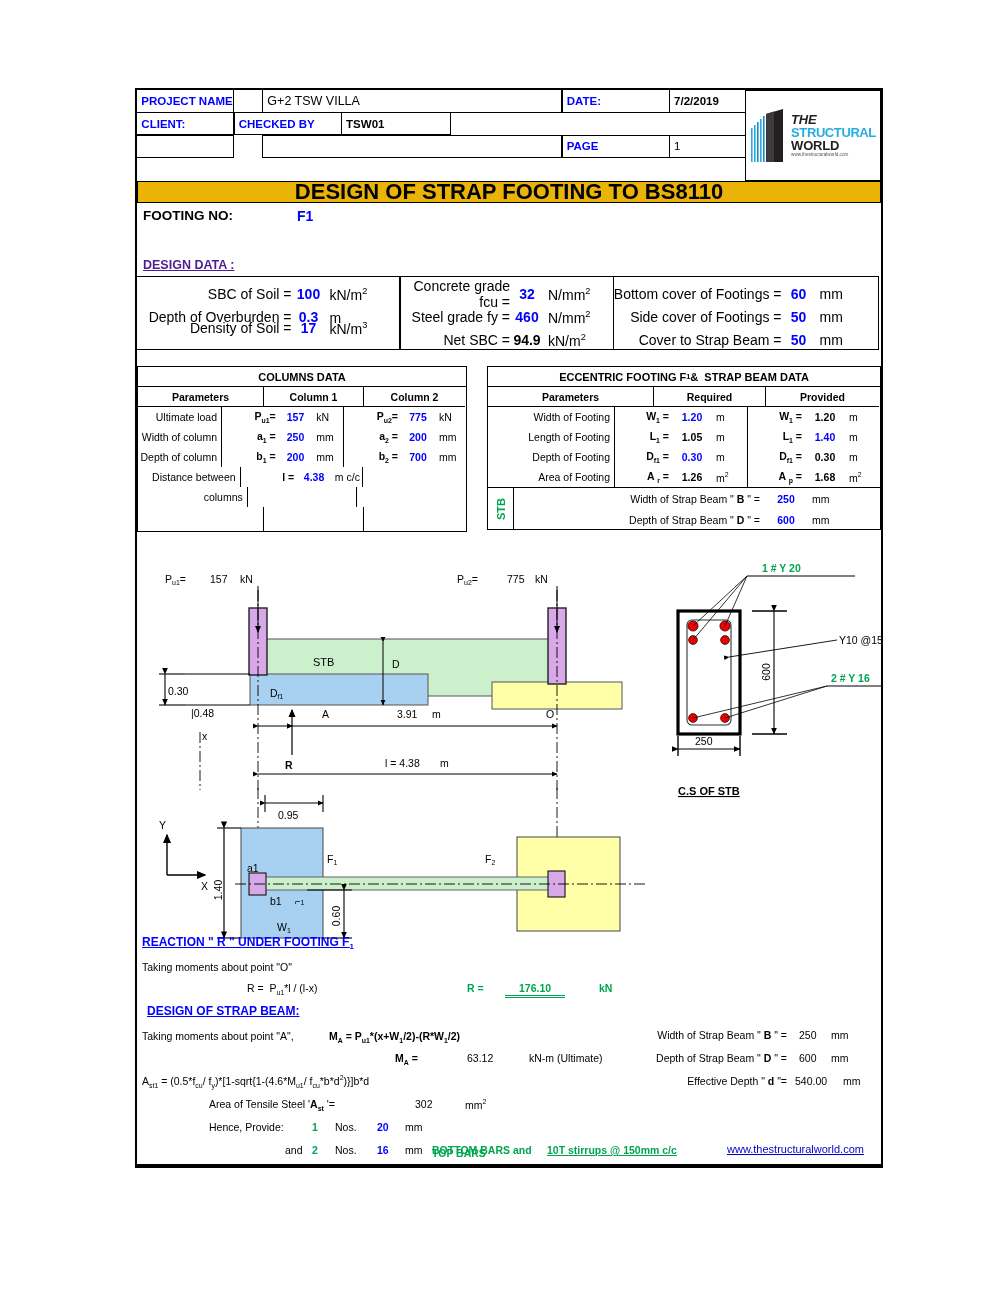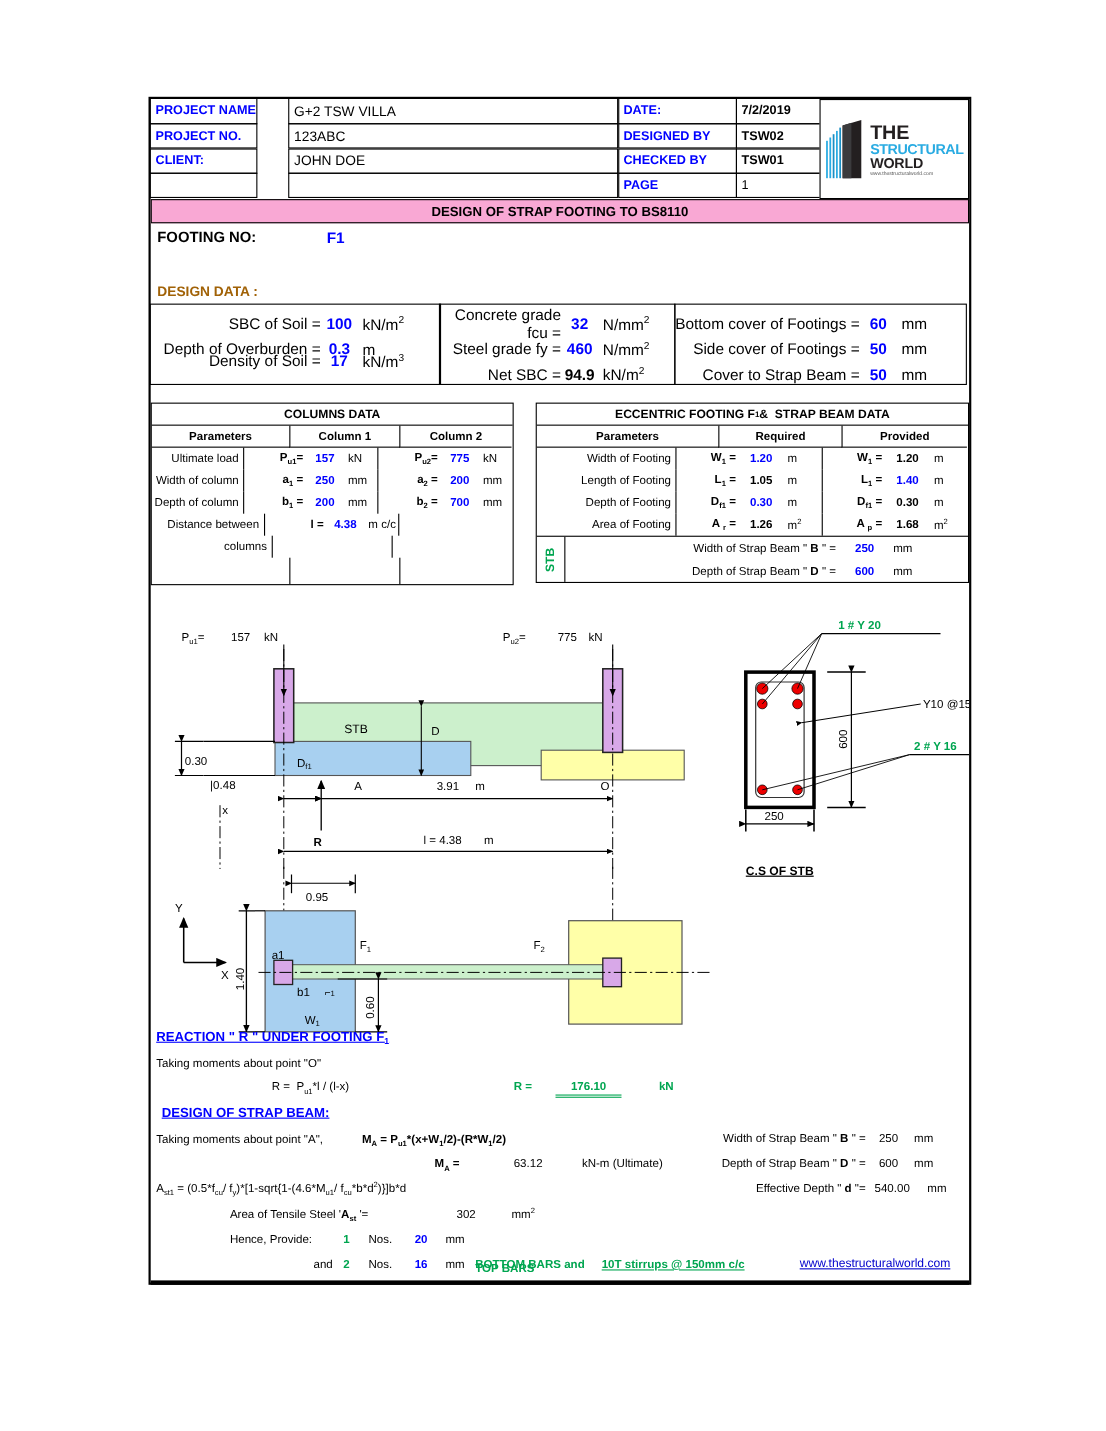--- a/index.html
+++ b/index.html
@@ -47,42 +47,43 @@
   .hc-val2 { width: 110px; font-weight: bold; font-size: 11.5px; }
   .logo-cell {
     position: absolute; right: 0; top: 0;
     width: 136px; height: 91px;
     border: 1.3px solid #000;
     display: flex; align-items: center; justify-content: center;
     background: #fff;
   }
   .logo-wrap { display: flex; align-items: center; gap: 3px; }
   .logo-txt { line-height: 1.0; }
-  .logo-l1 { font-size: 18px; font-weight: bold; color: #231f20; letter-spacing: -0.2px;}
+  .logo-l1 { font-size: 13px; font-weight: bold; color: #231f20; letter-spacing: -0.2px; font-style: italic;}
   .logo-l2 { font-size: 13px; font-weight: bold; color: #29abe2; letter-spacing: -0.4px;}
   .logo-l3 { font-size: 13px; font-weight: bold; color: #231f20; letter-spacing: -0.2px;}
   .logo-l4 { font-size: 4.6px; color: #555; letter-spacing: 0px; margin-top:1px;}
 
   
   .title-band {
     position: absolute; left: 0; top: 91px;
     width: 744px; height: 22px;
-    background: #f9a8d4;
+    background: #eab308;
     border: 1.3px solid #000;
     display: flex; align-items: center; justify-content: center;
-    font-size: 12px; font-weight: bold; color: #000;
+    font-size: 22px; font-weight: bold; color: #000;
   }
   .footing-no {
     position: absolute; left: 6px; top: 118px;
     font-size: 13.5px; font-weight: bold;
   }
   .footing-val { position: absolute; left: 160px; top: 118px; font-size: 14px; font-weight: bold; color:#0000ff;}
   .design-data-lbl {
     position: absolute; left: 6px; top: 168px;
-    font-size: 12.5px; font-weight: bold; color: #a16207;
+    font-size: 12.5px; font-weight: bold; color: #4c1d95;
+    text-decoration: underline;
   }
 
   
   .dd { position: absolute; left: 0px; top: 186px; width: 744px; height: 74px; display: flex; }
   .dd-col { border: 1.5px solid #000; margin-left: -1.5px; height: 74px; position: relative; }
   .dd-c1 { width: 265px; }
   .dd-c2 { width: 215px; }
   .dd-c3 { width: 266px; }
   .dd-line { position: absolute; width: 100%; display: flex; align-items: center; font-size: 14px; height: 18px;}
   .dd-lbl { text-align: right; }
@@ -163,28 +164,21 @@
 <div class="sheet">
 
   <div class="hdr">
     <div class="hdr-row">
       <div class="hcell hc-lbl">PROJECT NAME:</div>
       <div class="hcell hc-val">G+2 TSW VILLA</div>
       <div class="hcell hc-lbl2">DATE:</div>
       <div class="hcell hc-val2">7/2/2019</div>
     </div>
     <div class="hdr-row">
-      <div class="hcell hc-lbl">PROJECT NO.</div>
-      <div class="hcell hc-val">123ABC</div>
-      <div class="hcell hc-lbl2">DESIGNED BY</div>
-      <div class="hcell hc-val2">TSW02</div>
-    </div>
-    <div class="hdr-row">
       <div class="hcell hc-lbl">CLIENT:</div>
-      <div class="hcell hc-val">JOHN DOE</div>
       <div class="hcell hc-lbl2">CHECKED BY</div>
       <div class="hcell hc-val2">TSW01</div>
     </div>
     <div class="hdr-row">
       <div class="hcell hc-lbl"></div>
       <div class="hcell hc-val"></div>
       <div class="hcell hc-lbl2">PAGE</div>
       <div class="hcell hc-val2" style="font-weight:normal">1</div>
     </div>
 

